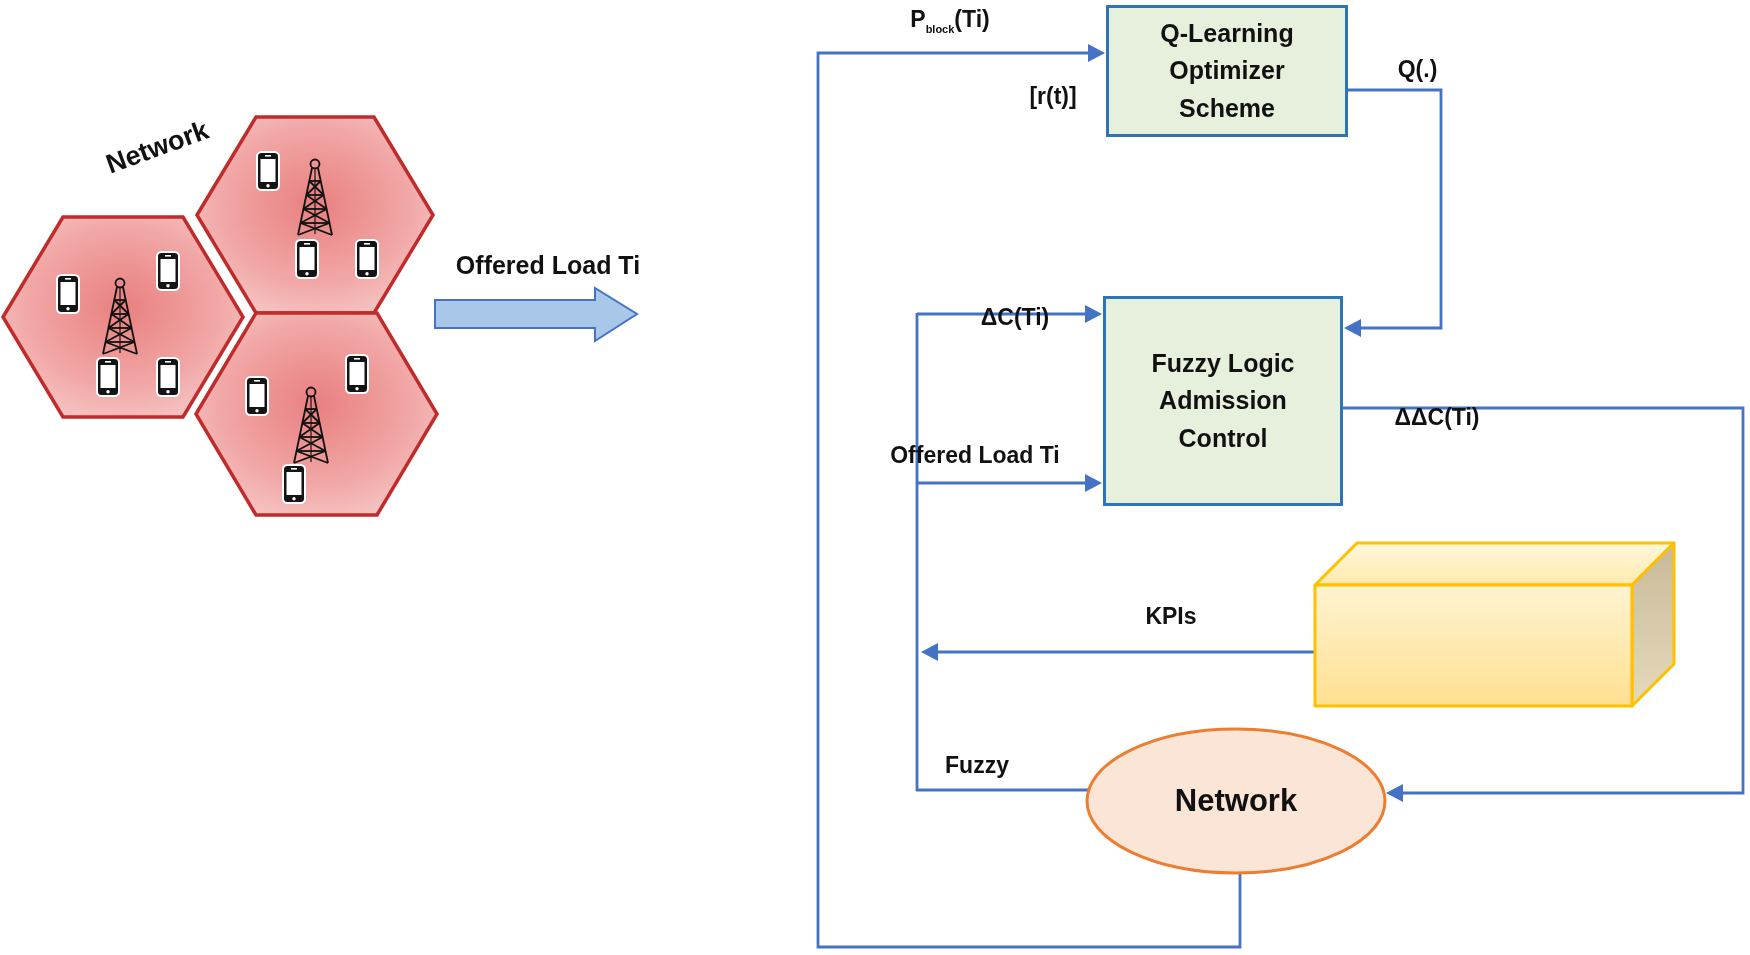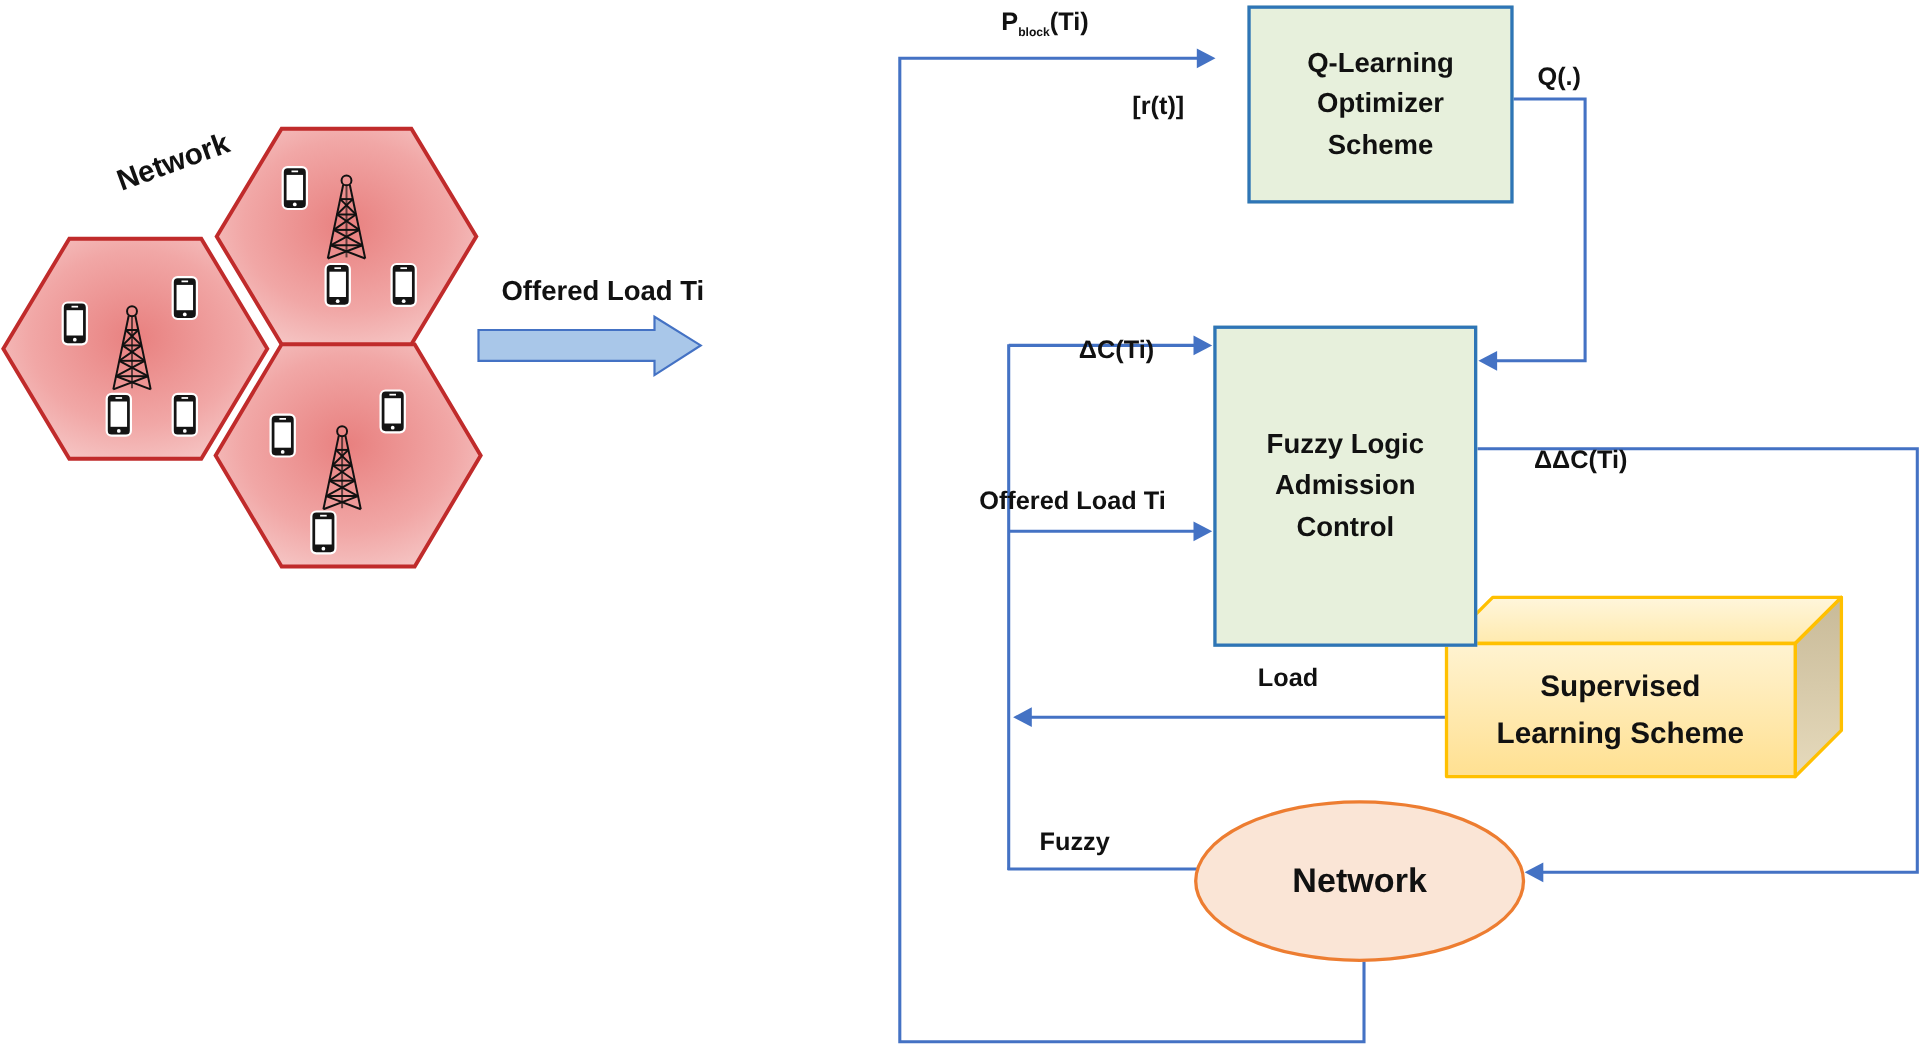--- a/index.html
+++ b/index.html
@@ -132,24 +132,23 @@
   <div class="lbl" style="left:438px;top:251px;width:220px;font-size:25px;">Offered Load Ti</div>
 
   <div class="lbl" style="left:880px;top:6px;width:140px;">
     <span>P</span><sub>block</sub><span>(Ti)</span>
   </div>
   <div class="lbl" style="left:1008px;top:83px;width:90px;">[r(t)]</div>
   <div class="lbl" style="left:1380px;top:56px;width:75px;">Q(.)</div>
   <div class="lbl" style="left:965px;top:275px;width:100px;margin-top:29px;">ΔC(Ti)</div>
   <div class="lbl" style="left:865px;top:442px;width:220px;">Offered Load Ti</div>
   <div class="lbl" style="left:1377px;top:368px;width:120px;margin-top:36px;">ΔΔC(Ti)</div>
-  <div class="lbl" style="left:1121px;top:603px;width:100px;">Load</div>
+  <div class="lbl" style="left:1121px;top:603px;width:100px;">KPIs</div>
   <div class="lbl" style="left:927px;top:752px;width:100px;">Fuzzy</div>
 
-  <div class="node-box" style="left:1106px;top:5px;width:242px;height:180px;padding:0 40px;margin-left:28px;">Q-Learning Optimizer Scheme</div>
+  <div class="node-box" style="left:1106px;top:5px;width:242px;height:132px;padding:0 40px;">Q-Learning Optimizer Scheme</div>
 
-  <div class="node-box" style="left:1103px;top:296px;width:240px;height:292px;padding:0 35px;">Fuzzy Logic Admission Control</div>
+  <div class="node-box" style="left:1103px;top:296px;width:240px;height:210px;padding:0 35px;">Fuzzy Logic Admission Control</div>
 
-  <div class="float-text" style="left:1348px;top:601px;width:250px;height:90px;font-size:27px;">Supervised Learning Scheme</div>
 
   <div class="float-text" style="left:1136px;top:782px;width:200px;height:38px;font-size:31px;">Network</div>
 
 </div>
 
 </body></html>

